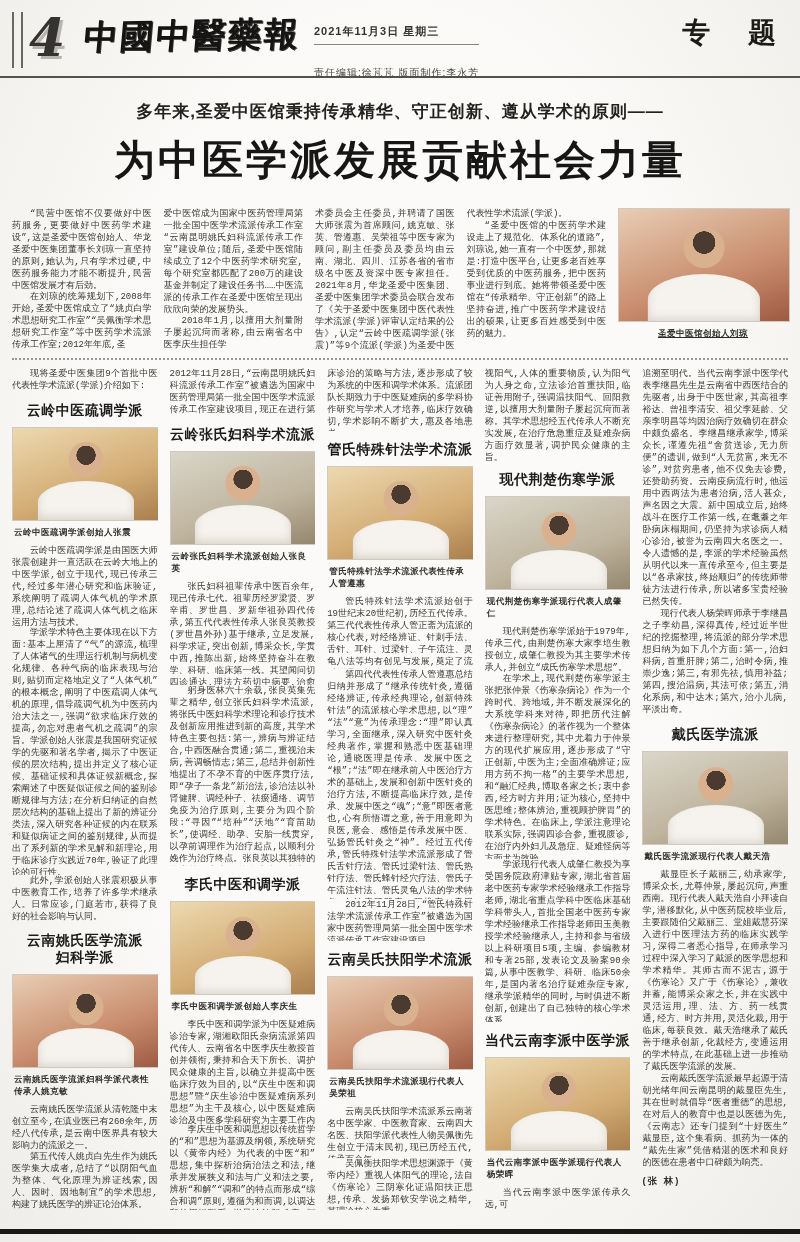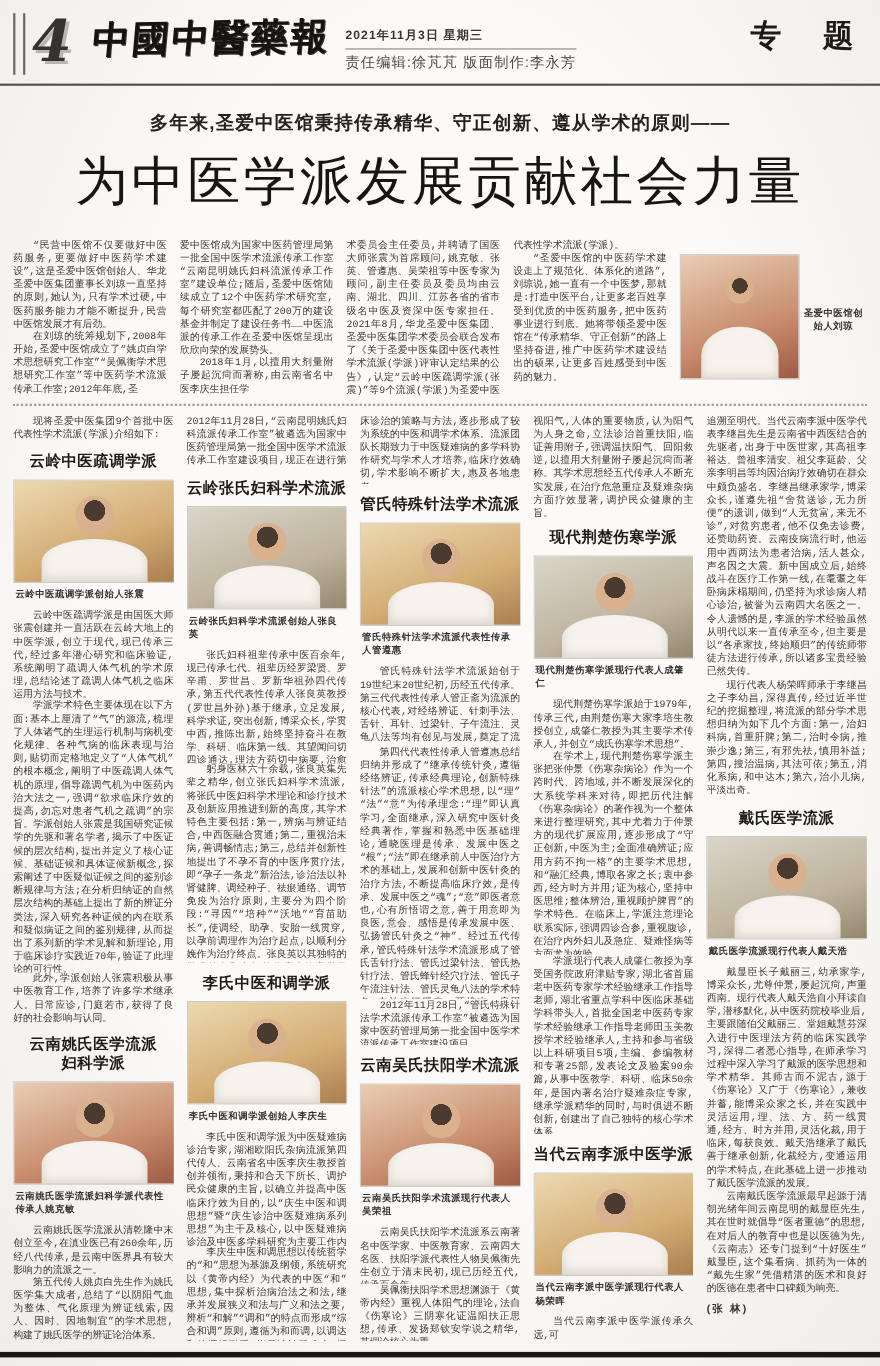--- a/index.html
+++ b/index.html
@@ -12,35 +12,35 @@
   .pageno-wrap{display:flex;align-items:flex-start;width:74px;flex-shrink:0;}
   .bars{width:7px;height:56px;border-left:2px solid #6b6864;border-right:2px solid #6b6864;margin:2px 6px 0 2px;}
   .pageno{font-family:"DejaVu Serif", serif;font-style:italic;font-weight:bold;font-size:52px;
           line-height:56px;color:#35332f;text-shadow:3px 3px 0 #b9b5af;}
   .mast{display:flex;align-items:flex-start;}
   .mast-title{font-family:"DejaVu Serif", serif;font-weight:900;font-size:34px;line-height:50px;
               letter-spacing:2px;color:#151412;transform:skewX(-6deg) rotate(-1deg);display:inline-block;
               text-shadow:1px 1px 0 #3a3835;}
   .mast-meta{margin:14px 0 0 14px;}
   .mast-date{font-size:11px;font-weight:bold;color:#36342f;letter-spacing:1px;}
-  .mast-editors{font-size:13px;color:#4a4843;margin-top:5px;padding-top:3px;border-top:1px solid #8a867f;letter-spacing:1px;}
+  .mast-editors{font-size:10px;color:#4a4843;margin-top:5px;padding-top:21px;border-top:1px solid #8a867f;letter-spacing:1px;}
   .section-label{margin-left:auto;font-family:"DejaVu Serif", serif;font-weight:900;font-size:28px;
                  letter-spacing:14px;color:#1c1b19;padding:4px 0 0 0;white-space:nowrap;}
   
   .headline{text-align:center;margin-top:22px;}
   .kicker{font-size:17px;font-weight:900;color:#23221f;letter-spacing:1px;}
-  .main-title{font-size:48px;font-weight:400;color:#171614;letter-spacing:3px;margin-top:10px;}
+  .main-title{font-size:41px;font-weight:700;color:#171614;letter-spacing:3px;margin-top:10px;}
   
   .intro{display:grid;grid-template-columns:1fr 1fr 1fr 1fr 170px;gap:12px;
          padding:0 12px;margin-top:20px;height:142px;}
   .icol{display:flex;flex-direction:column;overflow:hidden;}
   p.bp{margin:0;font-size:9px;line-height:12px;text-align:justify;color:#3a3834;
        text-indent:2em;flex:0 1 auto;min-height:0;overflow:hidden;font-family:Liberation Mono, monospace;}
   p.bp.noind{text-indent:0;}
-  .intro-photo-wrap{display:flex;flex-direction:row;align-items:center;}
+  .intro-photo-wrap{display:flex;flex-direction:column;text-decoration:underline;}
   .photo{position:relative;width:100%;border:1px solid #cfc9c0;overflow:hidden;
          background:linear-gradient(160deg,#e4d4bf 0%,#c9ab8d 55%,#a98863 100%);}
   .photo::before{content:"";position:absolute;left:50%;top:16%;width:24%;padding-top:24%;
                  transform:translateX(-50%);border-radius:50%;
                  background:radial-gradient(circle at 50% 38%, #4a3a30 0 34%, #d9b18f 35% 100%);}
   .photo::after{content:"";position:absolute;left:50%;bottom:-4%;width:66%;height:46%;
                 transform:translateX(-50%);border-radius:50% 50% 0 0;background:#f6f3ee;
                 box-shadow:inset 0 -6px 10px #d8d2c8;}
   .ph-red{background:linear-gradient(160deg,#e8cdb4 0%,#c98d6e 60%,#9e5a43 100%);}
   .ph-gold{background:linear-gradient(160deg,#ecd9b0 0%,#d3ac74 60%,#a97f4e 100%);}

